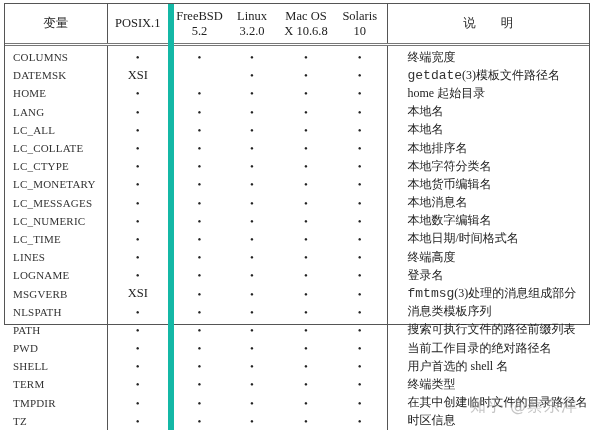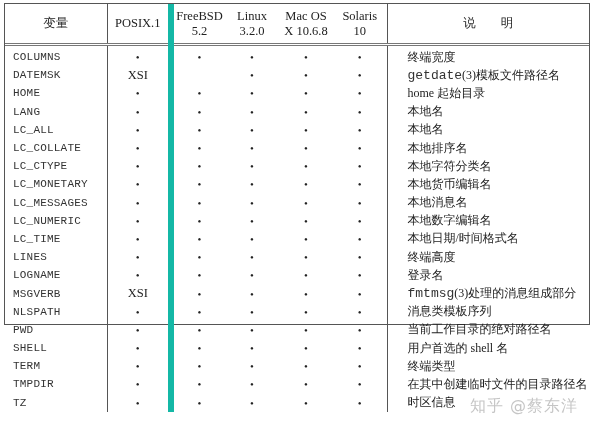--- a/index.html
+++ b/index.html
@@ -9,21 +9,21 @@
   col.c-var { width: 102px; }
   col.c-posix { width: 64px; }
   col.c-os { width: 54px; }
   col.c-desc { width: auto; }
   thead th { height: 39px; font-weight: normal; font-size: 12.5px; line-height: 15px; text-align: center; vertical-align: middle; padding: 0; color: #222; }
   thead tr { border-bottom: 3px double #777; }
   th.var-h, td.var { border-right: 1px solid #555; }
   th.posix-h, td.posix { border-right: 6px solid #14b8a6; }
   th.sol-h, td.sol { border-right: 1px solid #555; }
   tbody td { height: 18.2px; padding: 0; font-size: 12px; vertical-align: middle; }
-  td.var { font-family: Liberation Mono, monospace; font-size: 11px; color: #333; padding-left: 8px; letter-spacing: 0.2px; margin-top: 40px; }
+  td.var { font-family: Liberation Serif, serif; font-size: 11px; color: #333; padding-left: 8px; letter-spacing: 0.2px; margin-top: 40px; }
   td.mark { text-align: center; font-size: 11px; }
   td.mark.xsi { font-size: 12.5px; }
   td.desc { padding-left: 20px; font-size: 12px; white-space: nowrap; overflow: hidden; }
   .mono { font-family: "Liberation Mono", "DejaVu Sans Mono", monospace; font-size: 13px; color: #333; text-align: center; }
   tbody tr:first-child td { padding-top: 2px; }
   .watermark { position: absolute; left: 470px; top: 396px; font-family: "DejaVu Sans", sans-serif; font-size: 16px; color: rgba(150,150,150,0.55); letter-spacing: 1px; pointer-events: none; text-align: center; }
 </style>
 </head>
 <body>
 
@@ -193,20 +193,29 @@
   <tr>
     <td class="var">NLSPATH</td>
     <td class="mark posix">•</td>
     <td class="mark">•</td>
     <td class="mark">•</td>
     <td class="mark">•</td>
     <td class="mark sol">•</td>
     <td class="desc"><span class="mono"></span><span>消息类模板序列</span></td>
   </tr>
 
+  <tr>
+    <td class="var">PATH</td>
+    <td class="mark posix">•</td>
+    <td class="mark">•</td>
+    <td class="mark">•</td>
+    <td class="mark">•</td>
+    <td class="mark sol">•</td>
+    <td class="desc"><span class="mono"></span><span>搜索可执行文件的路径前缀列表</span></td>
+  </tr>
 
   <tr>
     <td class="var">PWD</td>
     <td class="mark posix">•</td>
     <td class="mark">•</td>
     <td class="mark">•</td>
     <td class="mark">•</td>
     <td class="mark sol">•</td>
     <td class="desc"><span class="mono"></span><span>当前工作目录的绝对路径名</span></td>
   </tr>

